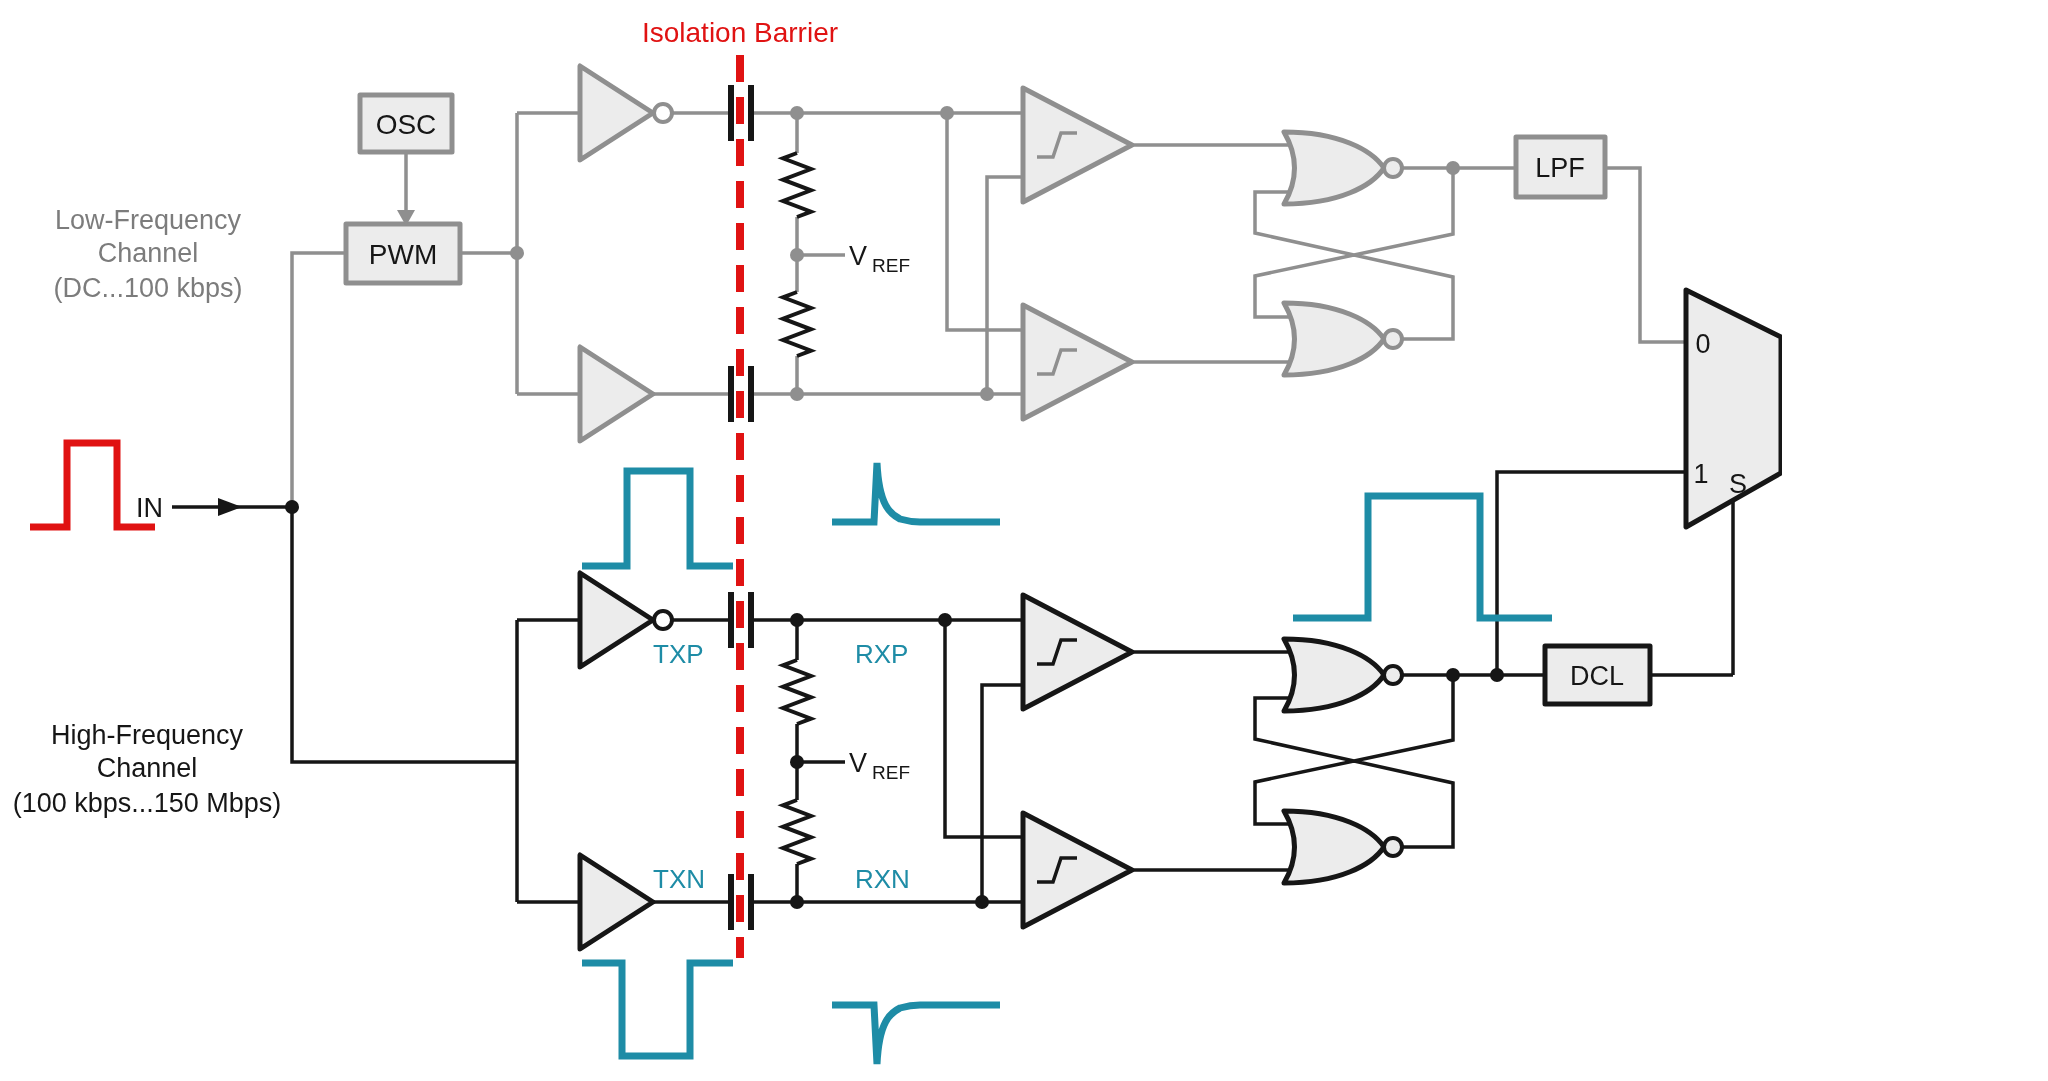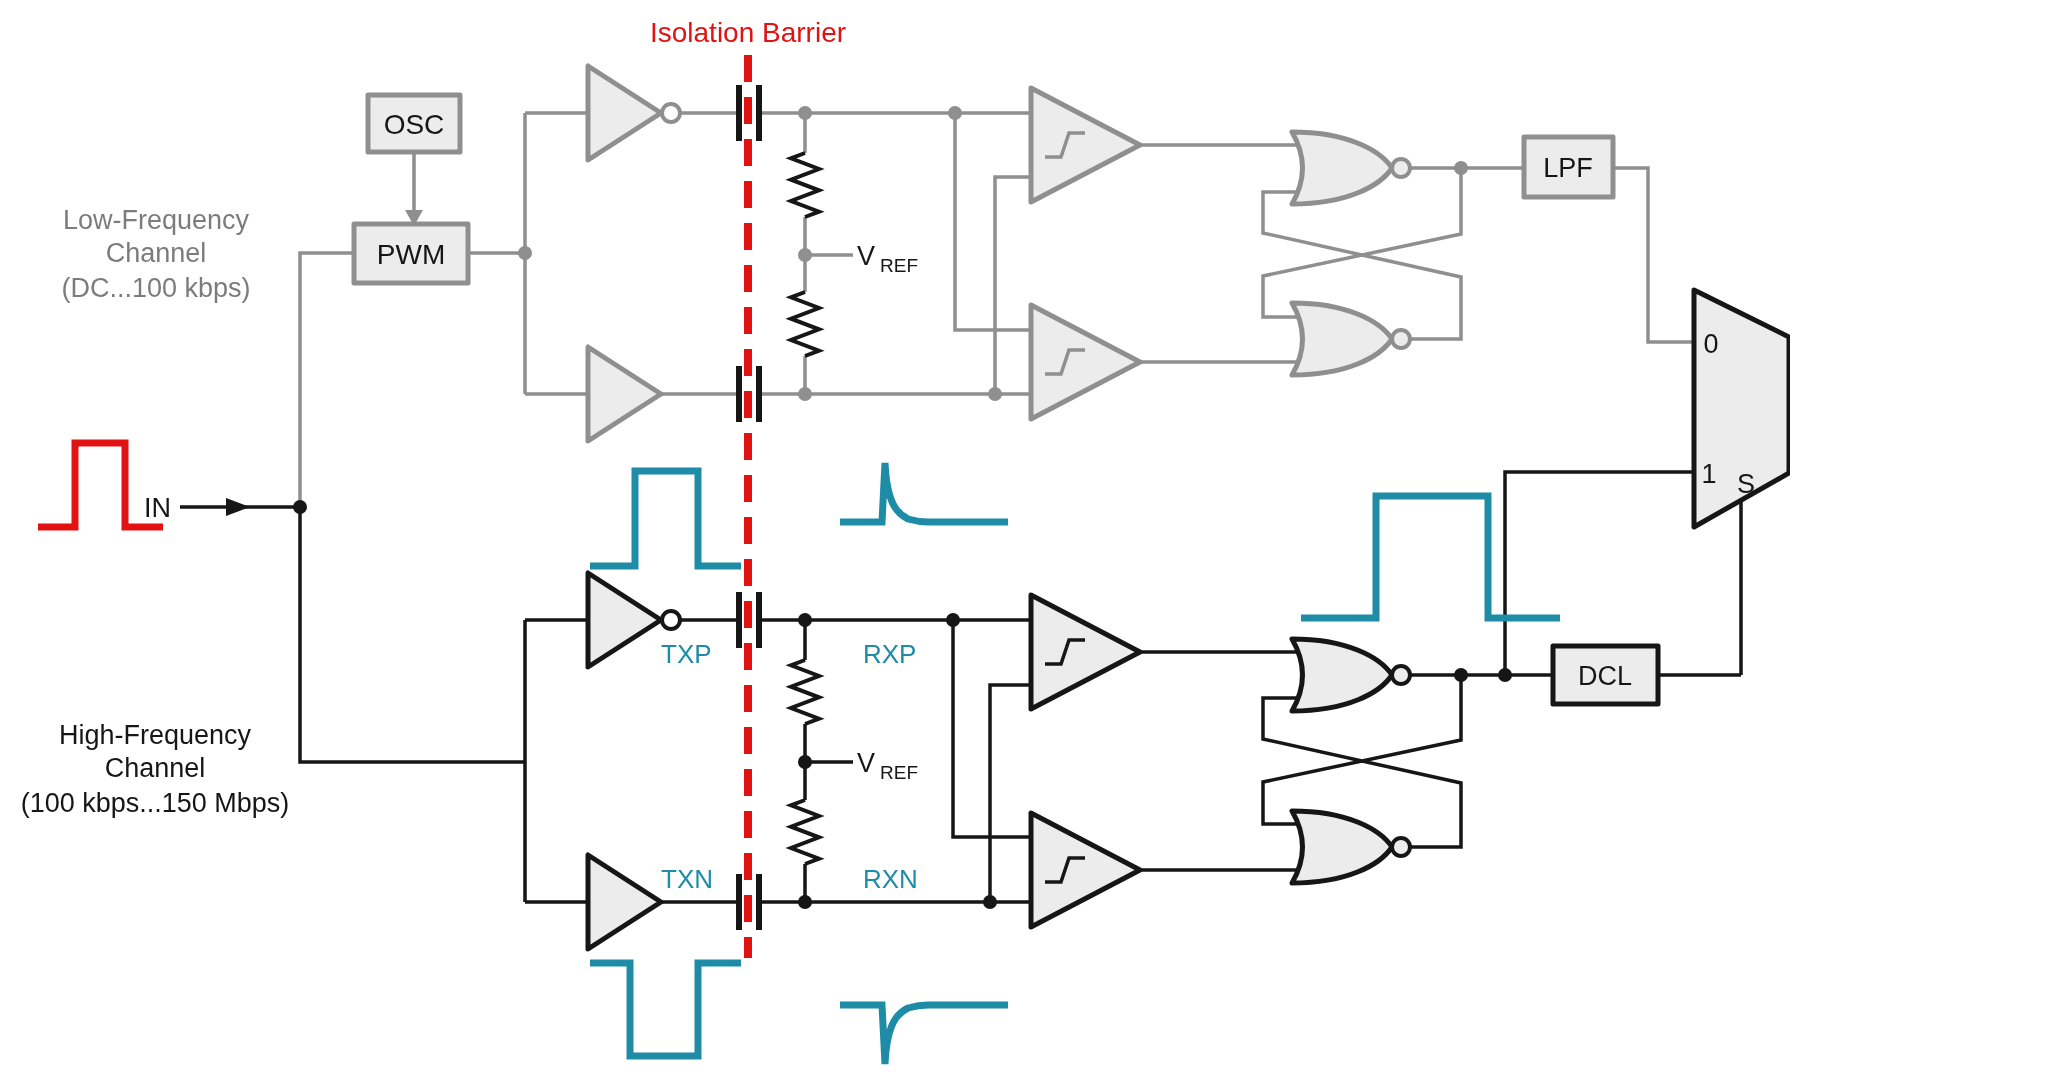--- a/index.html
+++ b/index.html
@@ -1,16 +1,16 @@
 <!DOCTYPE html>
 <html style="--red: #e01212; --teal: #1e8ca6; --gray-wire: #8f8f8f; --gray-text: #7c7c7c; --black: #161616; --component-fill: #ececec;"><head>
 <meta charset="utf-8">
 <style>
   html,body{margin:0;padding:0;background:#fff;}
-  .stage{position:relative;width:1782px;height:1081px;background:#fff;overflow:hidden;padding-left:8px;}
+  .stage{position:relative;width:1782px;height:1081px;background:#fff;overflow:hidden;}
   svg{display:block;}
   text{font-family:"Liberation Sans","DejaVu Sans",sans-serif;}
   .wire{fill:none;stroke-width:3.5;}
   .w-gray{stroke:var(--gray-wire);}
   .w-black{stroke:var(--black);}
   .comp{fill:var(--component-fill);stroke-width:5;stroke-linejoin:round;}
   .c-gray{stroke:var(--gray-wire);}
   .c-black{stroke:var(--black);}
   .bub{fill:#ffffff;stroke-width:4;}
   .bub2{fill:var(--component-fill);stroke-width:4;}

